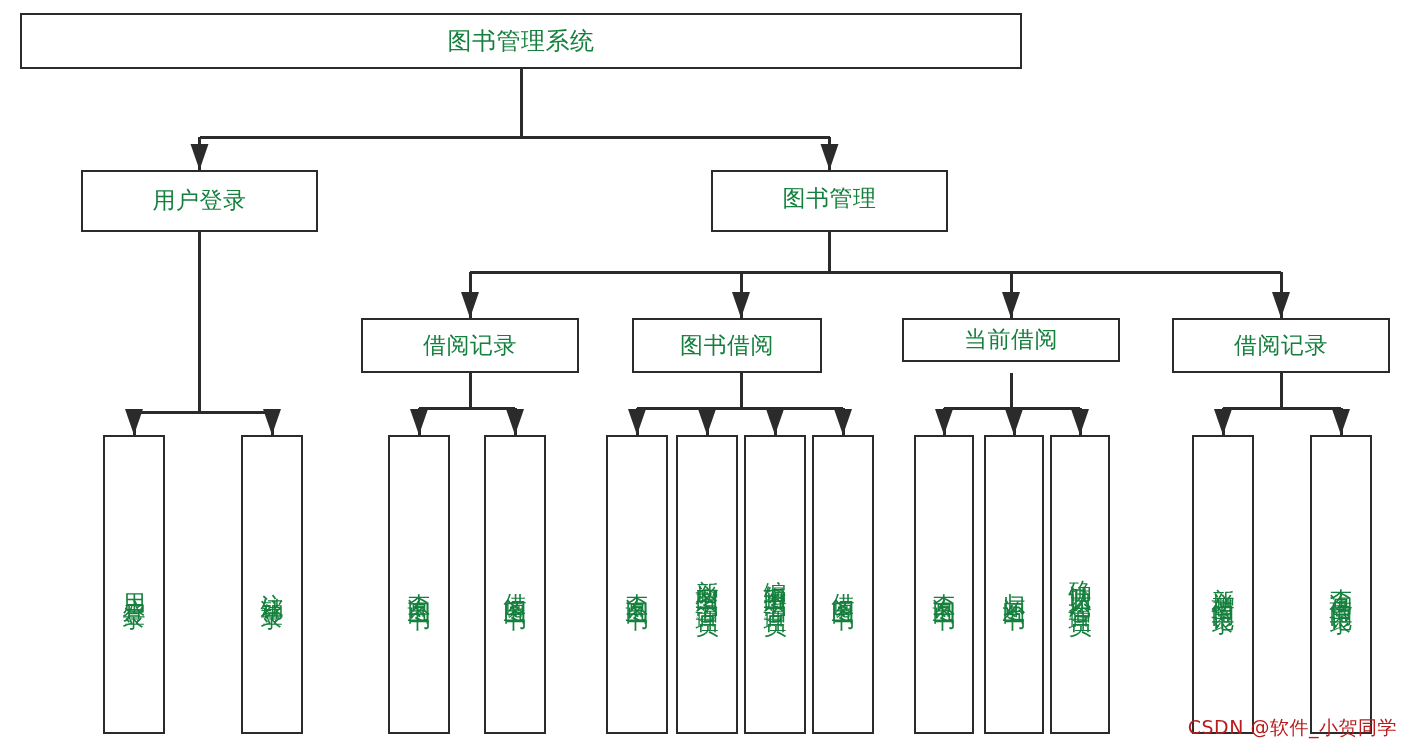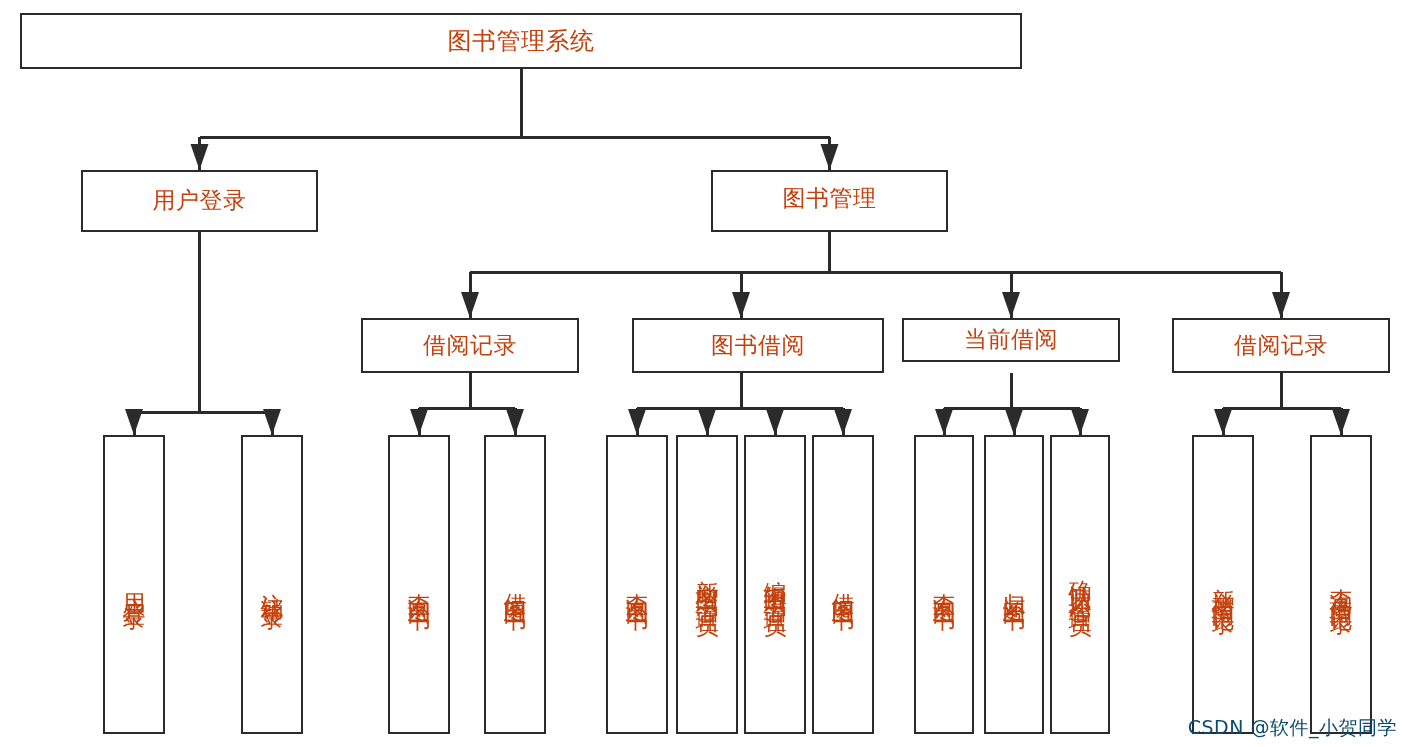--- a/index.html
+++ b/index.html
@@ -30,21 +30,21 @@
     position: absolute;
     box-sizing: border-box;
     background: #ffffff;
     border: 2.5px solid #2b2b2b;
     display: flex;
     align-items: center;
     justify-content: center;
     z-index: 2;
   }
   .node .label {
-    color: #c2410c;
+    color: #15803d;
     font-size: 23px;
     line-height: 1.18;
     letter-spacing: 0.5px;
     white-space: nowrap;
     text-align: left;
   }
   .node.vertical {
     align-items: center;
     justify-content: center;
   }
@@ -57,21 +57,21 @@
     line-height: 1;
     white-space: nowrap;
     max-height: 272px;
   }
   .node.root .label { font-size: 24px; }
 
   #watermark {
     position: absolute;
     right: 8px;
     bottom: 6px;
-    color: #0c4a6e;
+    color: #b91c1c;
     font-size: 19px;
     letter-spacing: 0.5px;
     white-space: nowrap;
     z-index: 3;
   }
 </style>
 </head>
 <body>
 
 <div id="canvas">
@@ -135,21 +135,21 @@
       </div>
       <div class="node" style="left: 81px; top: 170px; width: 237px; height: 62px;">
         <span class="label">用户登录</span>
       </div>
       <div class="node" style="left: 711px; top: 170px; width: 237px; height: 62px; font-family: Liberation Mono, monospace;">
         <span class="label">图书管理</span>
       </div>
       <div class="node" style="left: 361px; top: 318px; width: 218px; height: 55px;">
         <span class="label">借阅记录</span>
       </div>
-      <div class="node" style="left: 632px; top: 318px; width: 252px; height: 55px;">
+      <div class="node" style="left: 632px; top: 318px; width: 190px; height: 55px;">
         <span class="label">图书借阅</span>
       </div>
       <div class="node" style="left: 902px; top: 318px; width: 218px; height: 44px;">
         <span class="label">当前借阅</span>
       </div>
       <div class="node" style="left: 1172px; top: 318px; width: 218px; height: 55px;">
         <span class="label">借阅记录</span>
       </div>
       <div class="node vertical" style="left: 103px; top: 435px; width: 62px; height: 299px;">
         <span class="label">用户登录</span>

